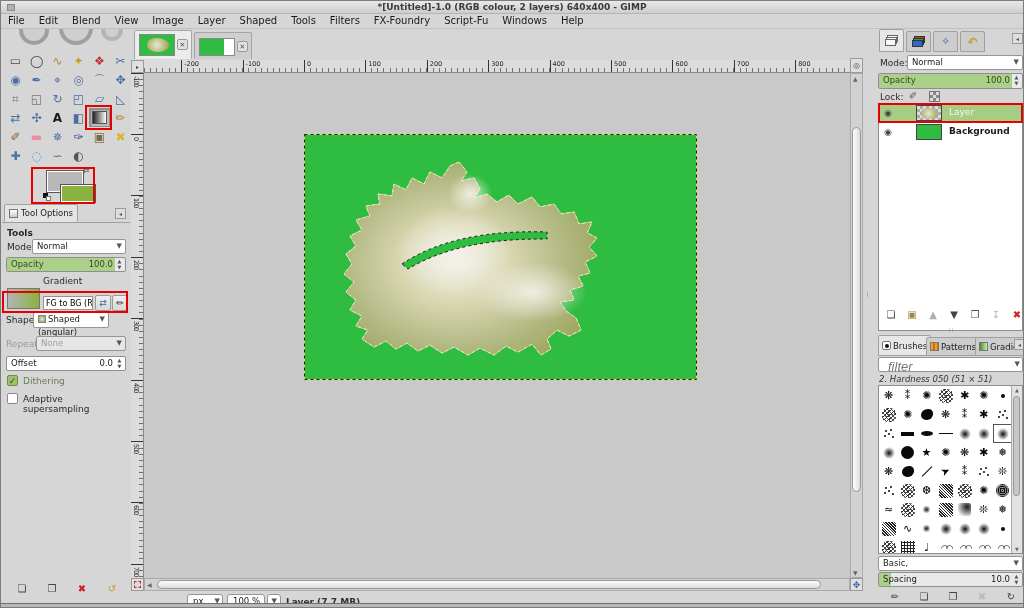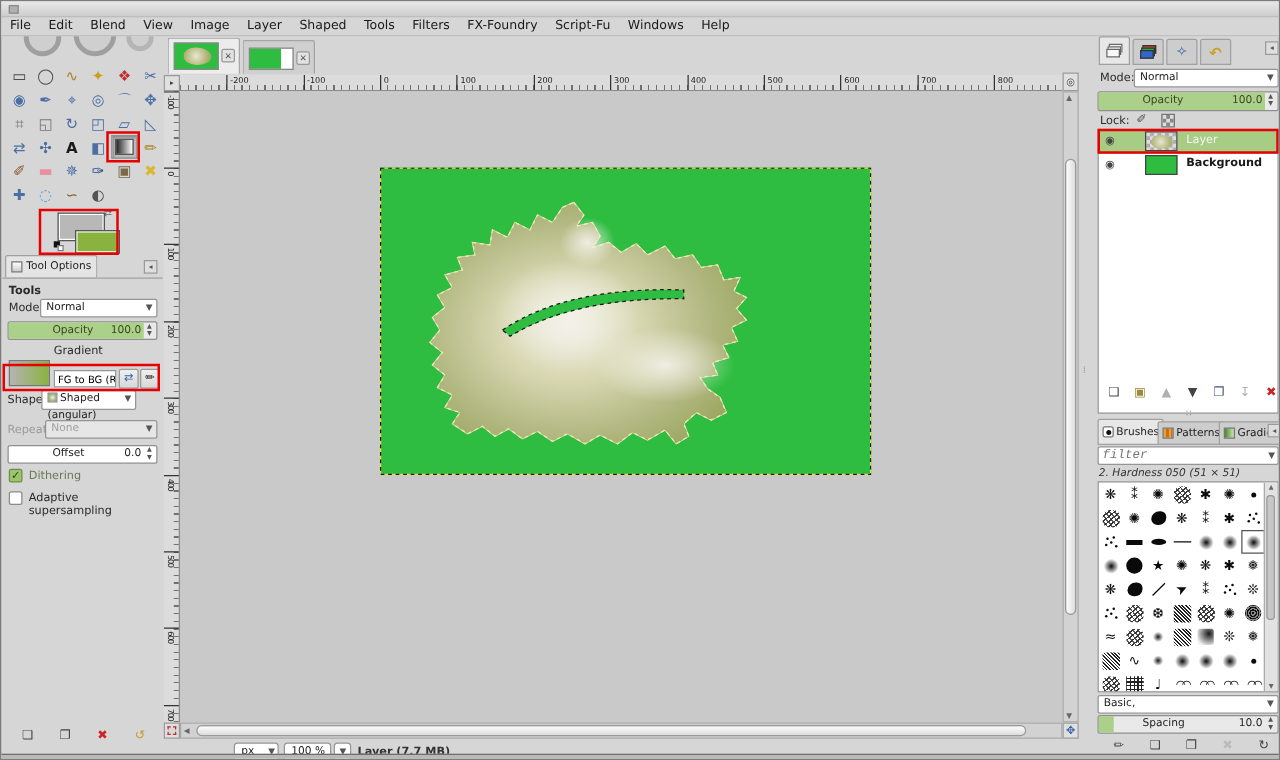--- a/index.html
+++ b/index.html
@@ -38,21 +38,21 @@
   .detach { position:absolute; width:11px; height:11px; border:1px solid #9a9a9a; background:#dedede; font-size:6px; color:#555; text-align:center; line-height:10px; }
   #to-detach { right:4px; top:4px; }
   #to-body { position:absolute; left:0; top:18px; width:128px; height:360px; border-top:1px solid #a0a0a0; }
   .lbl { position:absolute; font-size:9px; color:#2a2a2a; }
   .lbl.dis { color:#9a9a9a; }
   .select { position:absolute; background:#fff; border:1px solid #959595; border-radius:2px; font-size:8.5px; line-height:13px; padding-left:4px; color:#222; }
   .select .arr { position:absolute; right:3px; top:0; color:#555; font-size:7px; }
   .select.dis { background:#e6e6e6; color:#a0a0a0; }
   .slider { position:absolute; border:1px solid #8f8f8f; border-radius:2px; background:#e9e9e9; font-size:8.5px; }
   .slider .fill { position:absolute; left:0; top:0; bottom:0; background:#abd08a; }
-  .slider .sl { position:absolute; left:4px; top:1px; color:#39471f;margin-left:31px; }
+  .slider .sl { position:absolute; left:4px; top:1px; color:#39471f; }
   .slider .sv { position:absolute; right:12px; top:1px; color:#39471f; }
   .slider .spin { position:absolute; right:1px; top:0; width:9px; font-size:5px; color:#555; line-height:6px; text-align:center; }
   #to-gradswatch { position:absolute; left:5px; top:65px; width:33px; height:21px; border:1px solid #777; background:linear-gradient(90deg,#b4b4b4,#8ab23e); }
   #to-gradentry { position:absolute; left:41px; top:73px; width:50px; height:14px; border:1px solid #959595; font-family:"DejaVu Sans",sans-serif; font-size:8px; padding-left:2px; background:#fff; }
   .minibtn { position:absolute; width:16px; height:16px; border:1px solid #9a9a9a; border-radius:2px; background:linear-gradient(#efefef,#d8d8d8); text-align:center; line-height:15px; font-size:9px; }
   .checkbox { position:absolute; width:11px; height:11px; border:1px solid #8a8a8a; border-radius:2px; background:#fff; font-size:9px; line-height:10px; text-align:center; color:#2d4a12; }
   .checkbox.on { background:#9dc36c; border-color:#6e8f49; }
   #to-buttons { position:absolute; left:0; top:377px; width:128px; }
   #to-buttons span, .btnrow span { position:absolute; width:20px; height:16px; text-align:center; line-height:15px; font-size:10px; }
 
@@ -126,21 +126,21 @@
   #splitter { position:absolute; left:876px; top:328px; width:148px; height:6px; text-align:center; font-size:7px; color:#8a8a8a; line-height:5px; }
 
   #brushesdock { position:absolute; left:876px; top:334px; width:148px; height:268px; }
   .btab { position:absolute; top:2px; height:19px; border:1px solid #a0a0a0; border-radius:2px 2px 0 0; background:#cdcdcd; font-size:8.5px; display:flex; align-items:center; gap:2px; padding:0 3px; }
   .btab.active { background:#e7e7e7; top:0; height:21px; }
   .ic-brush { width:9px; height:9px; background:#fff; border:1px solid #777; border-radius:2px; position:relative; }
   .ic-brush i { position:absolute; left:2px; top:2px; width:4px; height:4px; background:#111; border-radius:50%; }
   .ic-pattern { width:9px; height:9px; border:1px solid #777; background:repeating-linear-gradient(90deg,#f0a030 0,#f0a030 2px,#c87010 2px,#c87010 4px); }
   .ic-gradient { width:9px; height:9px; border:1px solid #777; background:linear-gradient(90deg,#4a8a2a,#cfe8b0); }
   #filterbox { position:absolute; left:1px; top:22px; width:145px; height:15px; border:1px solid #959595; border-radius:2px; background:#fff; }
-  #filterbox input { position:absolute; left:3px; top:1px; width:130px; border:none; outline:none; font-family:Liberation Mono, monospace; font-style:italic; font-size:10px; color:#999; background:transparent; }
+  #filterbox input { position:absolute; left:9px; top:1px; width:130px; border:none; outline:none; font-family:Liberation Sans, sans-serif; font-style:italic; font-size:13px; color:#999; background:transparent; }
   #filterbox .arr { position:absolute; right:2px; top:2px; font-size:7px; color:#555; }
   #brushname { position:absolute; left:2px; top:39px; font-size:8.5px; font-style:italic; color:#333; }
   #brushgrid { position:absolute; left:1px; top:50px; width:145px; height:169px; background:#fff; border:1px solid #8f8f8f; overflow:hidden; }
   #brushcells { position:absolute; left:0; top:0; width:133px; display:flex; flex-wrap:wrap; }
   .bcell { width:19px; height:19px; display:flex; align-items:center; justify-content:center; font-size:11px; color:#0a0a0a; position:relative; }
   .bcell.selected { box-shadow:inset 0 0 0 1px #555; }
   #bgscroll { position:absolute; right:0; top:0; width:11px; height:167px; background:#e2e2e2; border-left:1px solid #aaa; }
   #bgscroll .thumb { position:absolute; left:1px; top:10px; width:7px; height:100px; background:#c6c6c6; border:1px solid #999; border-radius:3px; }
   #bgscroll .a1,#bgscroll .a2 { position:absolute; left:3px; font-size:5px; color:#666; }
   
@@ -170,20 +170,21 @@
 
   #windowbottom { position:absolute; left:0; top:602px; width:1024px; height:6px; background:#b9b9b9; border-top:1px solid #6f6f6f; }
 </style>
 </head>
 <body>
 
 <div id="window">
 
   <div id="titlebar">
     <span class="winicon"></span>
+    <span>*[Untitled]-1.0 (RGB colour, 2 layers) 640x400 - GIMP</span>
   </div>
 
   <div id="menubar"><span>File</span><span>Edit</span><span>Blend</span><span>View</span><span>Image</span><span>Layer</span><span>Shaped</span><span>Tools</span><span>Filters</span><span>FX-Foundry</span><span>Script-Fu</span><span>Windows</span><span>Help</span></div>
 
   <div id="toolbox">
     <div id="wilber">
       <i style="left:18px; top:-14px; width:30px; height:30px;"></i>
       <i style="left:58px; top:-18px; width:34px; height:34px;"></i>
       <i style="left:100px; top:-10px; width:22px; height:22px; border-color:#b5b5b5;"></i>
     </div>

